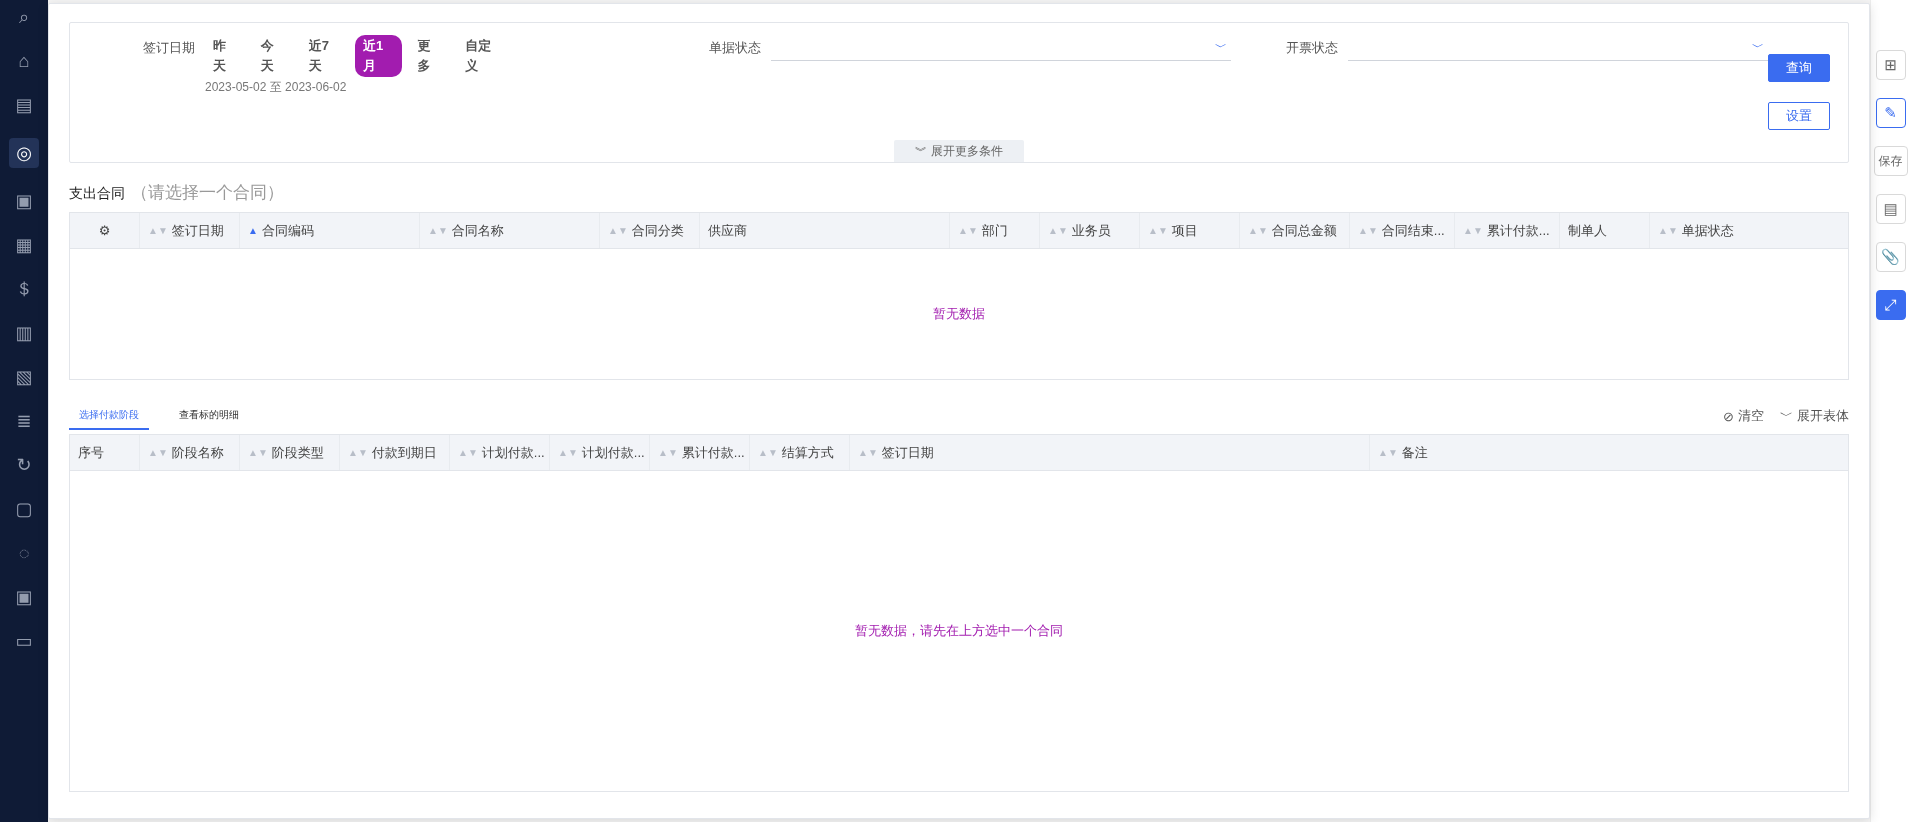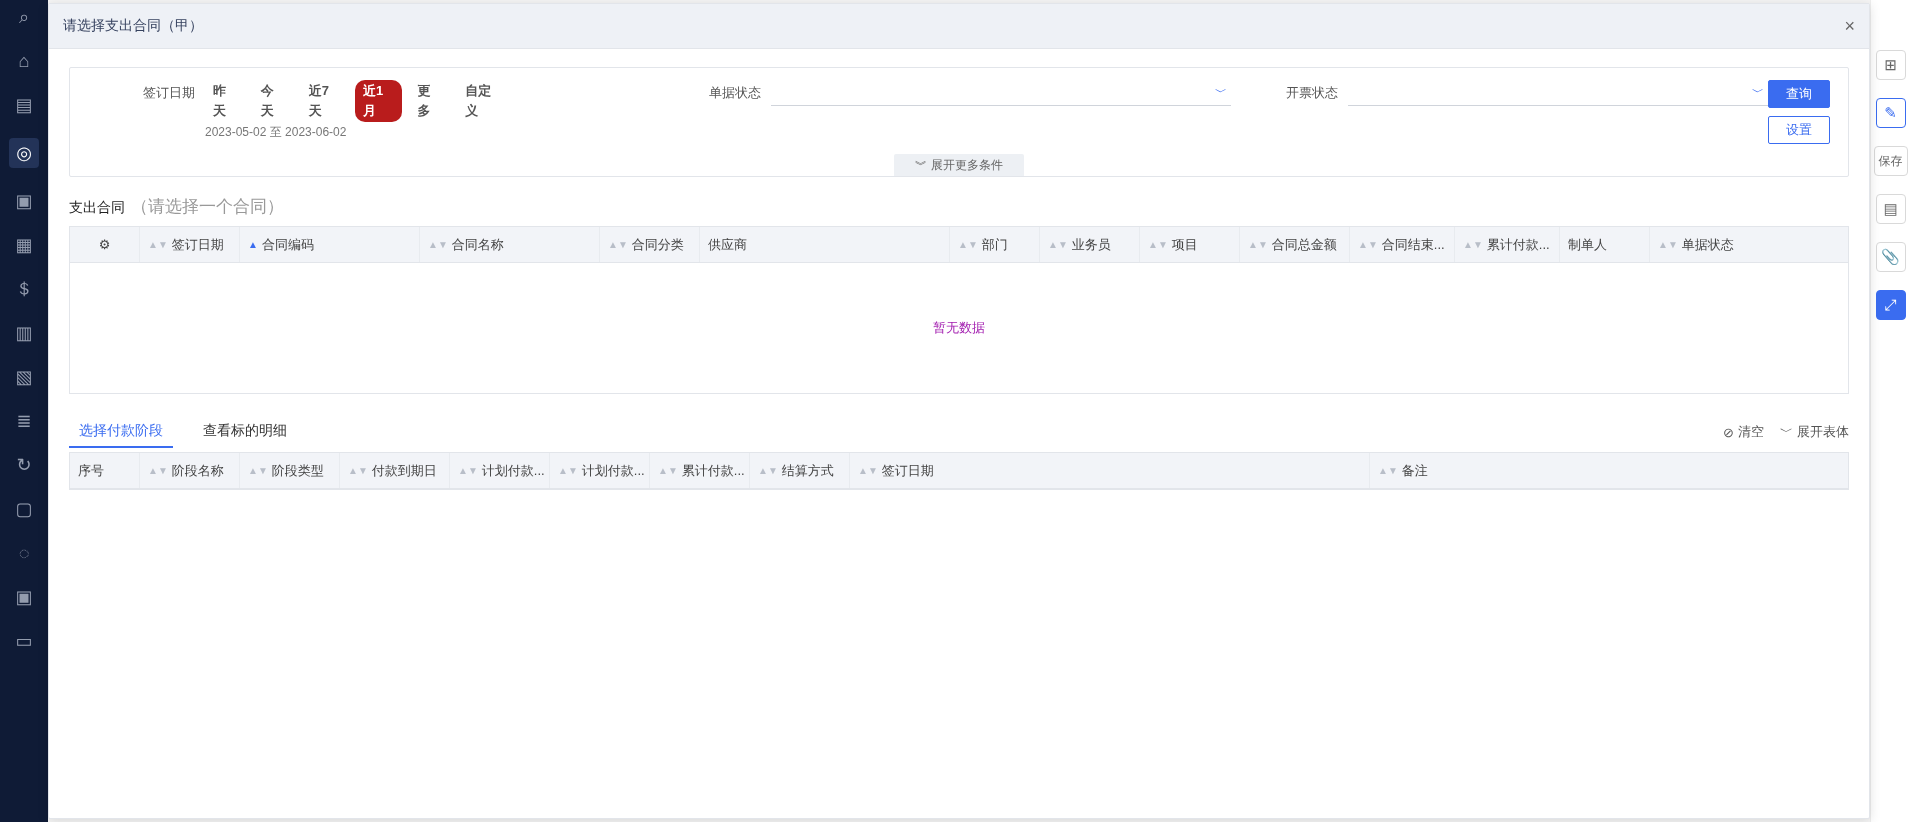--- a/index.html
+++ b/index.html
@@ -55,28 +55,28 @@
     padding:12px 18px 0 18px;
     display:flex; flex-direction:column;
   }
   .filter-row{ display:flex; align-items:flex-start; }
   .fld{
     display:flex; align-items:flex-start; font-size:13px; color:#555;
   }
   .fld-label{ white-space:nowrap; margin-right:10px; line-height:26px;}
   .date-opts{ display:flex; gap:8px; align-items:center;font-weight:bold;}
   .date-opt{ padding:1px 8px; border-radius:10px; cursor:pointer; color:#555; font-size:13px; line-height:20px;}
-  .date-opt.active{ background:#b91c1c; color:#fff;}
+  .date-opt.active{ background:#a21caf; color:#fff;}
   .date-range{ font-size:12px; color:#777; margin-top:2px;}
   .select-shell{
     width:460px; height:26px; border-bottom:1px solid #d0d4db;
     display:flex; align-items:center; justify-content:flex-end; padding-right:4px;
   }
   .chevron{ color:#3a6cf0; font-size:12px;}
-  .action-col{ margin-left:auto; display:flex; flex-direction:column; gap:8px;}
+  .action-col{ margin-left:auto; display:flex; flex-direction:column; gap:20px;margin-top:19px;}
   .btn{ min-width:62px; height:28px; border-radius:2px; font-size:13px; cursor:pointer; display:inline-flex; align-items:center; justify-content:center; padding:0 12px;}
   .btn.primary{ background:#3a6cf0; color:#fff; border:1px solid #3a6cf0;}
   .btn.secondary{ background:#fff; color:#3a6cf0; border:1px solid #3a6cf0;}
   .expand-bar{ margin:10px auto 0 auto; height:22px; width:130px; background:#edf0f4;
     display:flex; align-items:center; justify-content:center; font-size:12px; color:#666; cursor:pointer; border-radius:2px 2px 0 0;}
 
   
   .sec-head{ margin-top:18px; font-size:14px; color:#222; display:flex; align-items:baseline; gap:6px;}
   .sec-head .hint{ font-size:17px; color:#999;}
 
@@ -85,21 +85,21 @@
   .thead{ display:flex; background:#f2f4f8; height:36px; align-items:center; font-size:13px; color:#444; border-bottom:1px solid #e2e5ea;}
   .th{ display:flex; align-items:center; padding:0 8px; border-right:1px solid #e8ebef; height:100%; gap:4px; white-space:nowrap; overflow:hidden; text-overflow:ellipsis;}
   .th:last-child{ border-right:none;}
   .sort-ic{ color:#b8bec8; font-size:10px; line-height:8px;}
   .sort-ic.active{ color:#3a6cf0;}
   .tbody-empty{ height:130px; display:flex; align-items:center; justify-content:center; font-size:13px; color:#a21caf;}
   .tbody-empty.big{ height:320px;}
 
   
   .tabs-row{ margin-top:22px; display:flex; align-items:center;}
-  .tab{ padding:6px 10px; font-size:14px; color:#333; cursor:pointer; border-bottom:2px solid transparent; margin-right:20px;}
+  .tab{ padding:6px 10px; font-size:10px; color:#333; cursor:pointer; border-bottom:2px solid transparent; margin-right:20px;}
   .tab.active{ color:#3a6cf0; border-bottom-color:#3a6cf0;}
   .tabs-actions{ margin-left:auto; display:flex; gap:16px; font-size:13px; color:#555;}
   .tabs-actions span{ cursor:pointer; display:flex; align-items:center; gap:4px;}
   .gear{ display:flex; align-items:center; justify-content:center;}
   .close-x{ font-size:18px; color:#666; cursor:pointer;}
 </style>
 </head>
 <body>
 
 <div class="left-rail">
@@ -128,24 +128,20 @@
   <div class="rr-btn">⊞</div>
   <div class="rr-btn" style="color:#3a6cf0;border-color:#3a6cf0">✎</div>
   <div class="rr-btn" style="font-size:12px;width:34px;">保存</div>
   <div class="rr-btn">▤</div>
   <div class="rr-btn">📎</div>
   <div class="rr-btn primary">⤢</div>
 </div>
 
 <div class="modal">
 
-  <div class="modal-header">
-    <span>请选择支出合同（甲）</span>
-    <span class="close-x">×</span>
-  </div>
 
   <div class="modal-body">
 
     <div class="filter-box">
       <div class="filter-row">
 
         <div class="fld" style="margin-left:55px;">
           <span class="fld-label">签订日期</span>
           <div>
             <div class="date-opts">
@@ -300,16 +296,17 @@
           </div>
         <div class="th" style="width:520px;">
             <span class="sort-ic">▲▼</span>
             <span>签订日期</span>
           </div>
         <div class="th" style="flex:1;">
             <span class="sort-ic">▲▼</span>
             <span>备注</span>
           </div>
       </div>
+      <div class="tbody-empty big">暂无数据，请先在上方选中一个合同</div>
     </div>
 
   </div>
 </div>
 
 </body></html>

